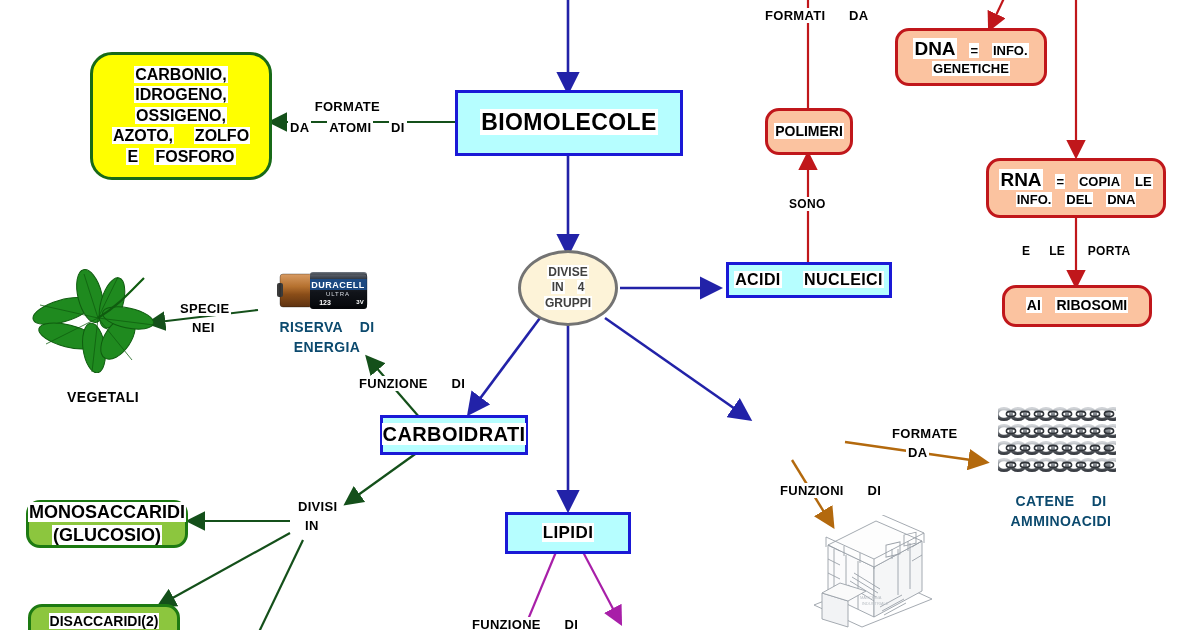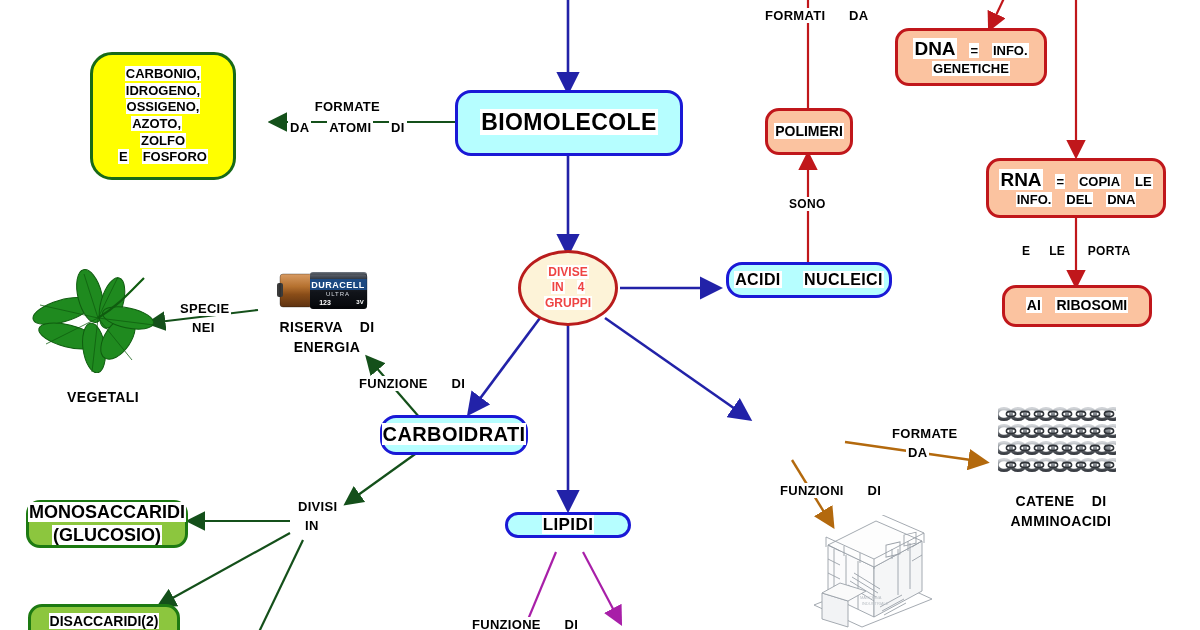--- a/index.html
+++ b/index.html
@@ -17,56 +17,56 @@
     position:absolute;box-sizing:border-box;
     display:flex;align-items:center;justify-content:center;
     text-align:center;line-height:1.28;
     z-index:5;
   }
   .node .txt{display:block;}
   .node .txt span{background:#ffffff;padding:0 1px;}
 
   
   .n-blue{
-    background:#b6feff;border:3px solid #1a19d6;border-radius:16px;
+    background:#b6feff;border:3px solid #1a19d6;border-radius:0;
     color:#000;font-weight:bold;letter-spacing:.4px;
   }
   
   .n-yellow{
     background:#ffff00;border:3px solid #186a18;border-radius:22px;
     color:#000;font-weight:bold;
   }
   
   .n-green{
     background:#8cc63e;border:3px solid #1d7a12;border-radius:14px;
     color:#000;font-weight:bold;
   }
   
   .n-salmon{
     background:#fbc3a0;border:3px solid #c0171b;border-radius:14px;
     color:#000;font-weight:bold;
   }
   
   .n-ellipse{
-    background:#fdf3d8;border:3px solid #b91c1c;border-radius:50%;
-    color:#ef4444;font-weight:bold;
+    background:#fdf3d8;border:3px solid #737373;border-radius:50%;
+    color:#404040;font-weight:bold;
   }
 
   
   .elabel{
     position:absolute;z-index:6;color:#000;
     font-weight:bold;letter-spacing:.3px;line-height:1.45;
     white-space:nowrap;
   }
   .elabel span{background:#ffffff;padding:0 2px;}
   .caption{
     position:absolute;z-index:6;text-align:center;line-height:1.4;
     font-weight:bold;letter-spacing:.4px;
   }
-  .cap-red{color:#000000;}
+  .cap-red{color:#0c4a6e;}
   .cap-black{color:#000;}
 
   
   .leaf-wrap{position:absolute;z-index:4;}
 
   
   .battery{position:absolute;z-index:4;}
 
   
   .chains{position:absolute;z-index:4;}
@@ -184,21 +184,21 @@
 
     <g>
       <line x1="792" y1="460" x2="832" y2="525" stroke="#b3690d" stroke-width="2.4" marker-end="url(#ahBrown)"></line>
     </g>
   </svg>
 
   <div class="node n-blue" style="left:455px;top:90px;width:228px;height:66px;font-size:23px;">
     <span class="txt"><span>BIOMOLECOLE</span></span>
   </div>
 
-  <div class="node n-yellow" style="left:90px;top:52px;width:146px;height:128px;font-size:13px;padding:6px 15px;">
+  <div class="node n-yellow" style="left:90px;top:52px;width:182px;height:128px;font-size:16px;padding:6px 15px;">
     <span class="txt">
       <span>CARBONIO,</span><br>
       <span>IDROGENO,</span><br>
       <span>OSSIGENO,</span><br>
       <span>AZOTO,</span>
       <span style="background:transparent">&nbsp;&nbsp;</span>
       <span>ZOLFO</span><br>
       <span>E</span>
       <span style="background:transparent">&nbsp;</span>
       <span>FOSFORO</span>
@@ -382,21 +382,21 @@
       <span>(GLUCOSIO)</span>
     </span>
   </div>
 
   <div class="node n-green" style="left:28px;top:604px;width:152px;height:48px;font-size:14px;align-items:flex-start;padding-top:6px;">
     <span class="txt">
       <span>DISACCARIDI(2)</span>
     </span>
   </div>
 
-  <div class="node n-blue" style="left:505px;top:512px;width:126px;height:26px;font-size:17px;">
+  <div class="node n-blue" style="left:505px;top:512px;width:126px;height:42px;font-size:17px;">
     <span class="txt"><span>LIPIDI</span></span>
   </div>
 
   <div class="elabel" style="left:470px;top:616px;font-size:13px;">
     <span>FUNZIONE</span>
     <span style="background:transparent">&nbsp;&nbsp;</span>
     <span>DI</span>
   </div>
 
 

